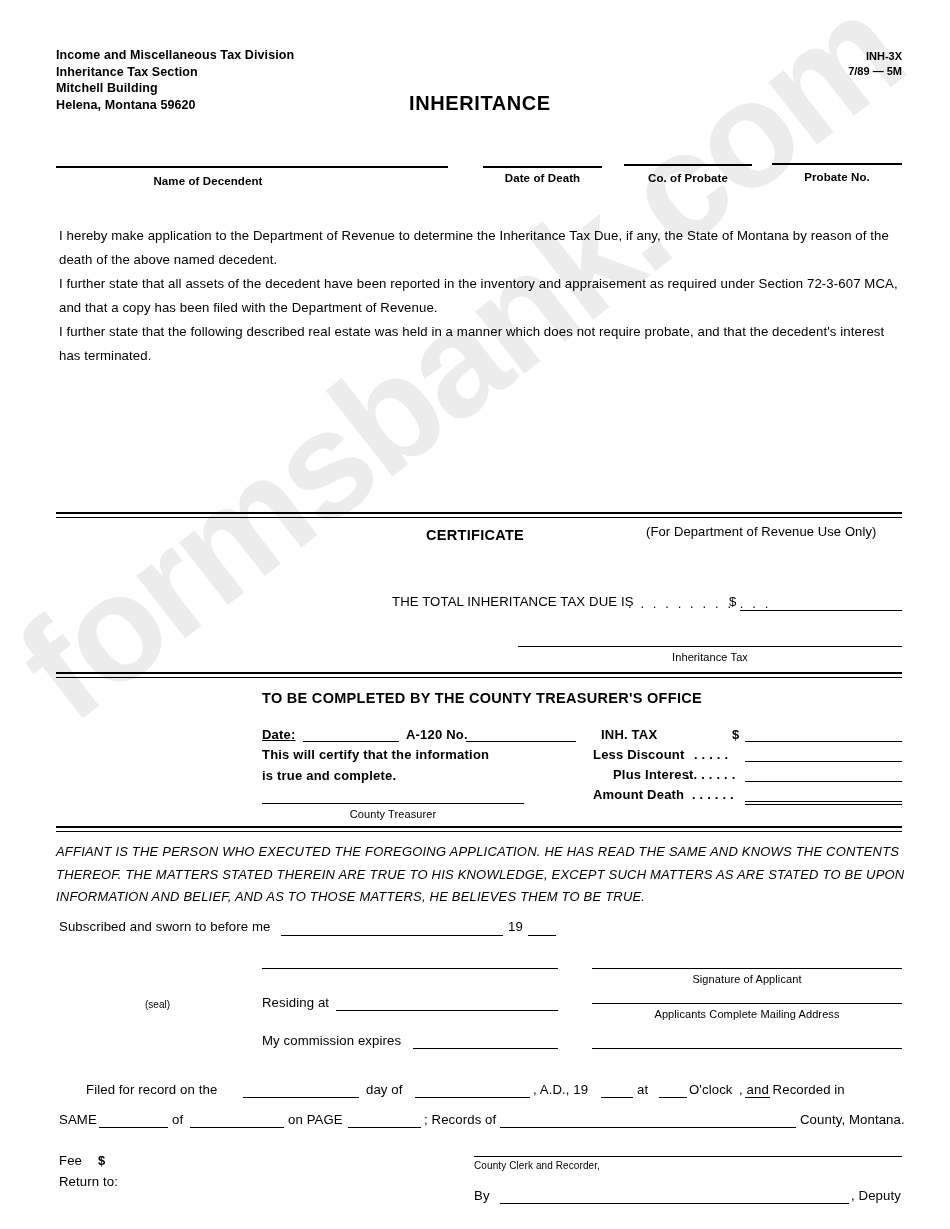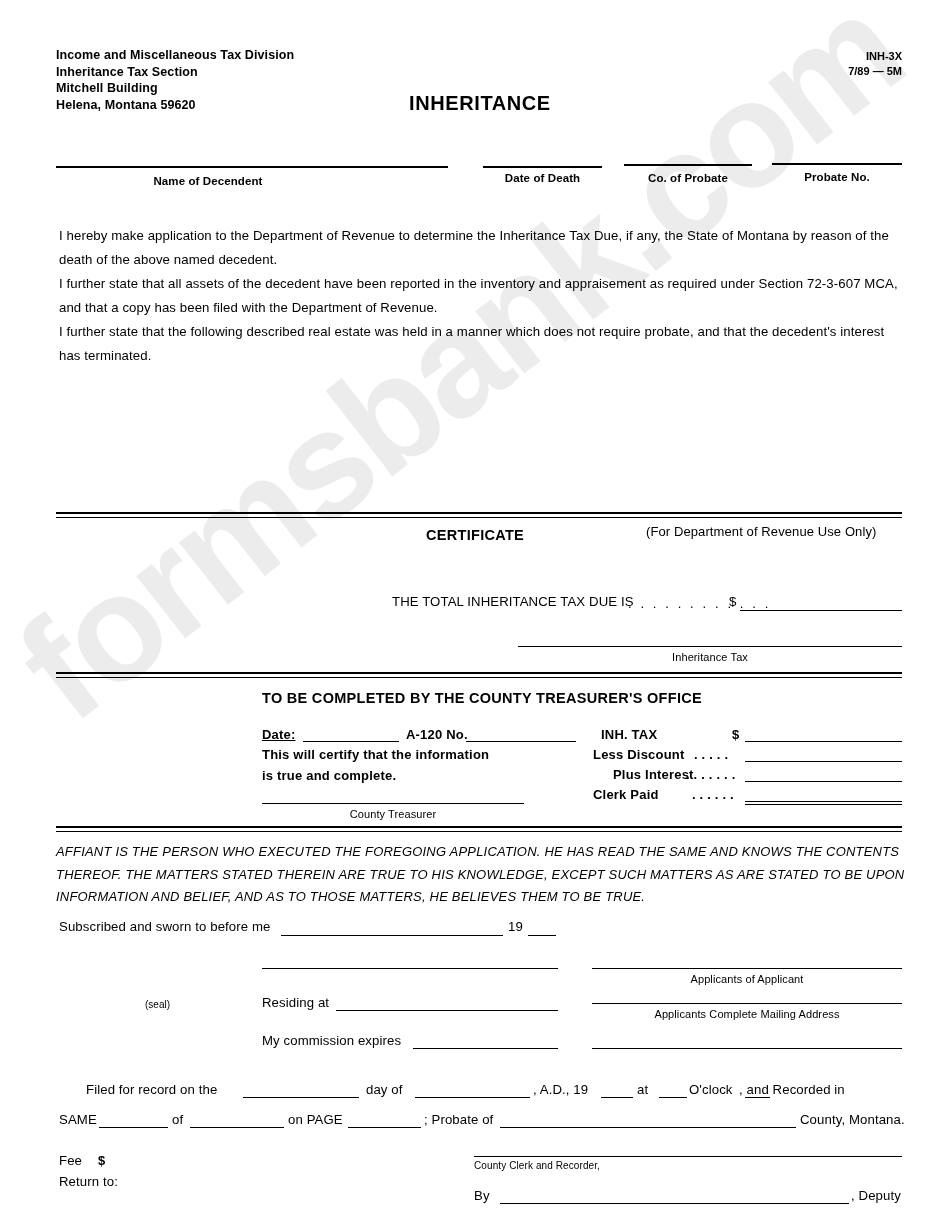--- a/index.html
+++ b/index.html
@@ -217,21 +217,21 @@
     <div class="abs rule" style="left:745px; top:741px; width:157px;"></div>
 
     <div class="abs bold-sm" style="left:593px; top:747px;">Less Discount</div>
     <div class="abs bold-sm" style="left:694px; top:747px;">. . . . .</div>
     <div class="abs rule" style="left:745px; top:761px; width:157px;"></div>
 
     <div class="abs bold-sm" style="left:593px; top:767px;padding-left:20px;">Plus Interest</div>
     <div class="abs bold-sm" style="left:686px; top:767px;">. . . . . . .</div>
     <div class="abs rule" style="left:745px; top:781px; width:157px;"></div>
 
-    <div class="abs bold-sm" style="left:593px; top:787px;">Clerk Paid</div>
+    <div class="abs bold-sm" style="left:593px; top:787px;">Amount Death</div>
     <div class="abs bold-sm" style="left:692px; top:787px;">. . . . . .</div>
     <div class="dbl-rule" style="left:745px; top:801px; width:157px;">
       <i style="height:1px;"></i>
         <i style="height:1px; margin-top:2px;"></i>
     </div>
 
     <div class="dbl-rule" style="left:56px; top:826px; width:846px;">
       <i></i>
         <i></i>
     </div>
@@ -247,21 +247,21 @@
 
     <div class="abs tiny" style="left:145px; top:999px;">(seal)</div>
 
     <div class="abs plain" style="left:262px; top:995px;">Residing at</div>
     <div class="abs rule" style="left:336px; top:1010px; width:222px;"></div>
 
     <div class="abs plain" style="left:262px; top:1033px;">My commission expires</div>
     <div class="abs rule" style="left:413px; top:1048px; width:145px;"></div>
 
     <div class="abs rule" style="left:592px; top:968px; width:310px;"></div>
-    <div class="abs small-label" style="left:592px; top:973px; width:310px;">Applicants of Applicant</div>
+    <div class="abs small-label" style="left:592px; top:973px; width:310px;">Signature of Applicant</div>
 
     <div class="abs rule" style="left:592px; top:1003px; width:310px;"></div>
     <div class="abs small-label" style="left:592px; top:1008px; width:310px;">Applicants Complete Mailing Address</div>
 
     <div class="abs rule" style="left:592px; top:1048px; width:310px;"></div>
 
     <div class="abs plain" style="left:86px; top:1082px;">Filed for record on the</div>
     <div class="abs rule" style="left:243px; top:1097px; width:116px;"></div>
     <div class="abs plain" style="left:366px; top:1082px;">day of</div>
     <div class="abs rule" style="left:415px; top:1097px; width:115px;"></div>
@@ -272,21 +272,21 @@
     <div class="abs plain" style="left:689px; top:1082px;">O'clock</div>
     <div class="abs rule" style="left:745px; top:1097px; width:25px;"></div>
     <div class="abs plain" style="left:739px; top:1082px;">, and Recorded in</div>
 
     <div class="abs plain" style="left:59px; top:1112px;">SAME</div>
     <div class="abs rule" style="left:99px; top:1127px; width:69px;"></div>
     <div class="abs plain" style="left:172px; top:1112px;">of</div>
     <div class="abs rule" style="left:190px; top:1127px; width:94px;"></div>
     <div class="abs plain" style="left:288px; top:1112px;">on PAGE</div>
     <div class="abs rule" style="left:348px; top:1127px; width:73px;"></div>
-    <div class="abs plain" style="left:424px; top:1112px;">; Probate of</div>
+    <div class="abs plain" style="left:424px; top:1112px;">; Records of</div>
     <div class="abs rule" style="left:500px; top:1127px; width:296px;"></div>
     <div class="abs plain" style="left:800px; top:1112px;">County, Montana.</div>
 
     <div class="abs plain" style="left:59px; top:1153px;">Fee</div>
     <div class="abs bold-sm" style="left:98px; top:1153px;">$</div>
     <div class="abs plain" style="left:59px; top:1174px;">Return to:</div>
 
     <div class="abs rule" style="left:474px; top:1156px; width:428px;"></div>
     <div class="abs small-label-left" style="left:474px; top:1160px; width:428px;">County Clerk and Recorder,</div>
 

